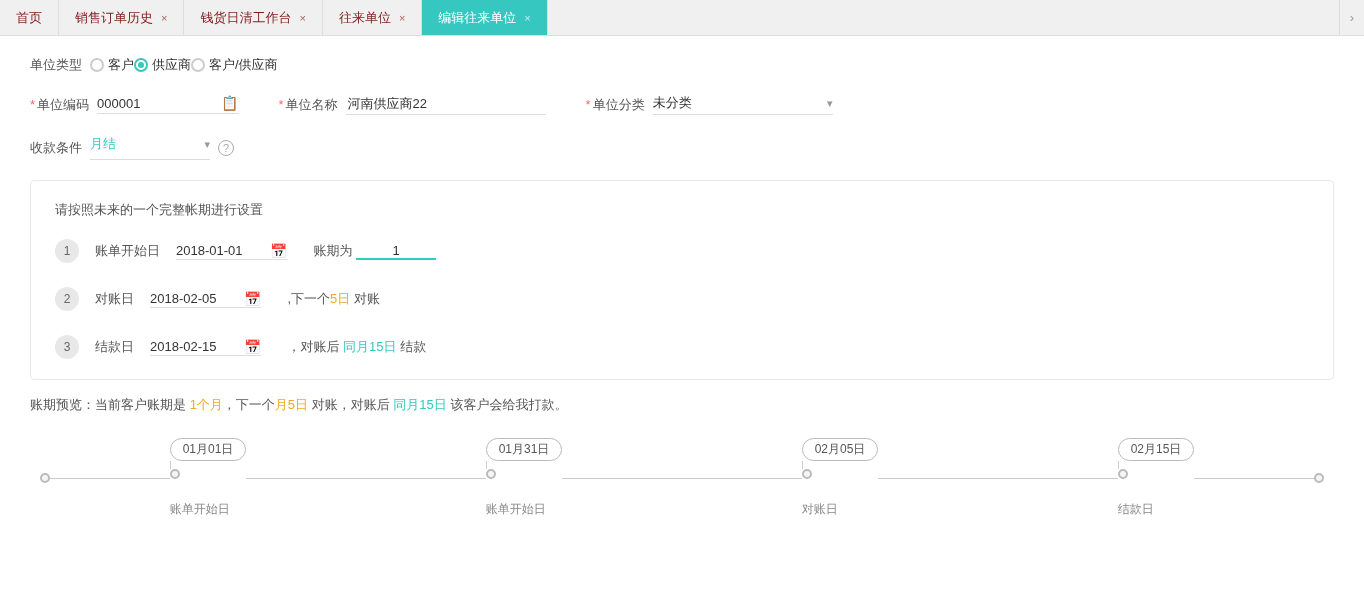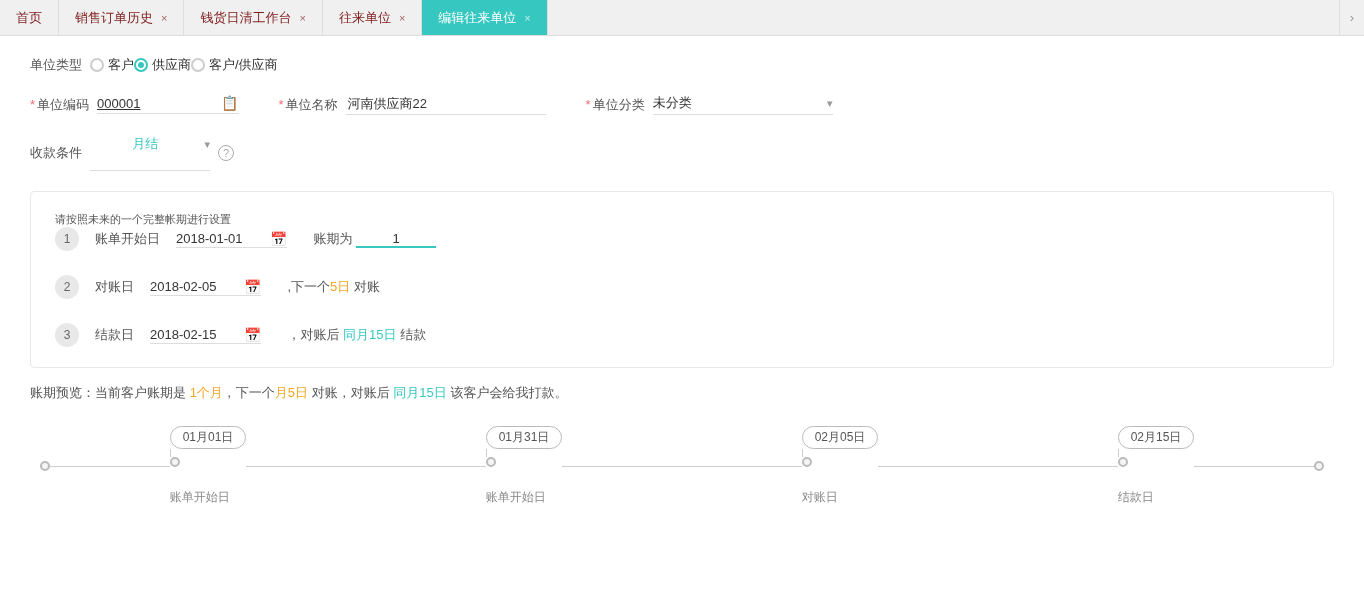--- a/index.html
+++ b/index.html
@@ -110,38 +110,36 @@
       border-bottom: 1px solid #ddd;
       padding-bottom: 2px;
     }
     .input-with-icon input {
       border: none;
       outline: none;
       font-size: 13px;
       color: #333;
       background: transparent;
       width: 120px;
-      text-decoration: underline;
     }
     .calendar-icon {
       color: #36c8c0;
       cursor: pointer;
       font-size: 14px;
       margin-left: 4px;
     }
 
     
     .select-field {
       display: flex;
       align-items: center;
       border-bottom: 1px solid #ddd;
-      padding-bottom: 17px;
+      padding-bottom: 6px;
       cursor: pointer;
       min-width: 120px;
-      text-align: center;
     }
     .select-value {
       color: #36c8c0;
       font-size: 13px;
       flex: 1;
     }
     .select-arrow {
       color: #999;
       font-size: 11px;
       margin-left: 4px;
@@ -173,22 +171,23 @@
     .unit-cat-arrow { color: #999; font-size: 11px; }
 
     
     .period-box {
       border: 1px solid #e8e8e8;
       border-radius: 4px;
       padding: 20px 24px;
       margin-bottom: 16px;
     }
     .period-title {
-      font-size: 11px;
-      color: #555;
+      font-size: 13px;
+      color: #555;
+      margin-bottom: 20px;
     }
     .period-row {
       display: flex;
       align-items: center;
       margin-bottom: 24px;
       gap: 0;
     }
     .period-num {
       width: 24px;
       height: 24px;

